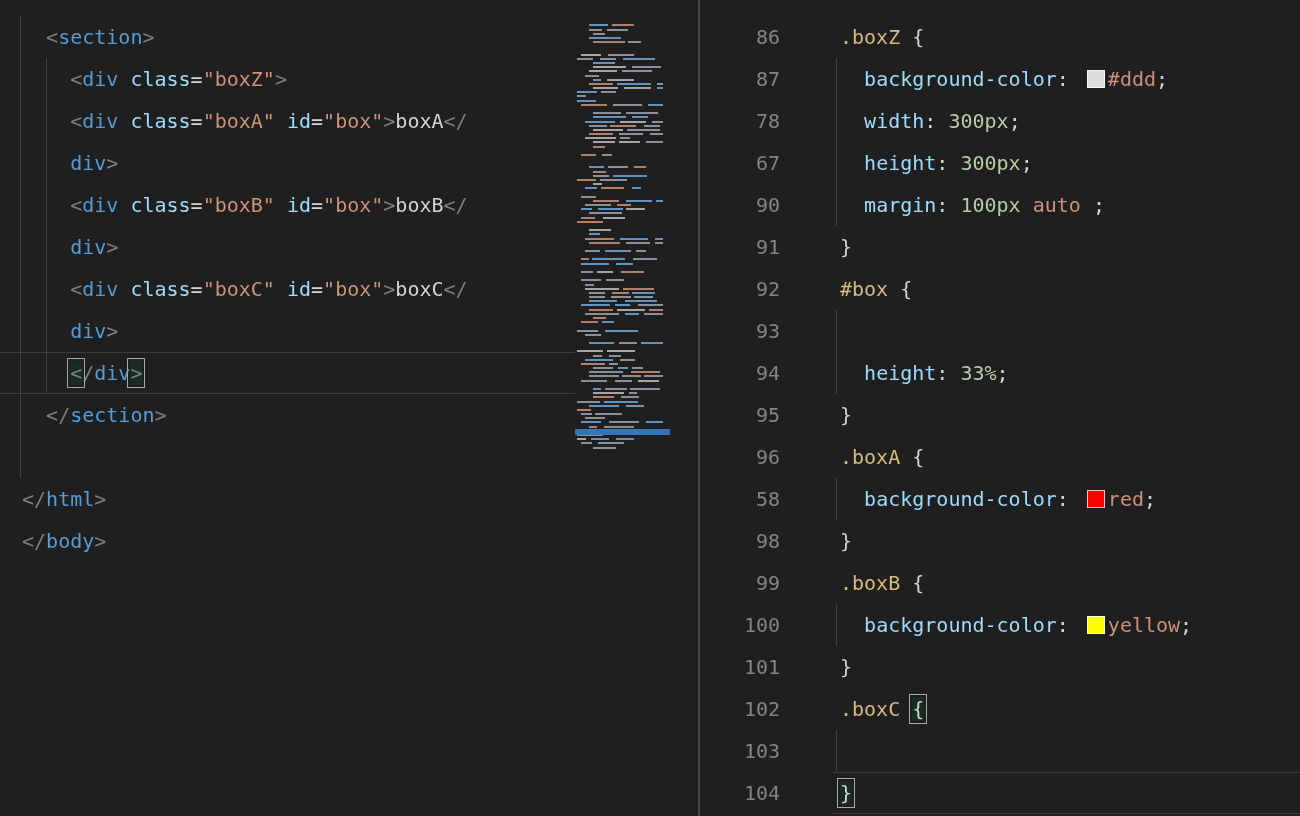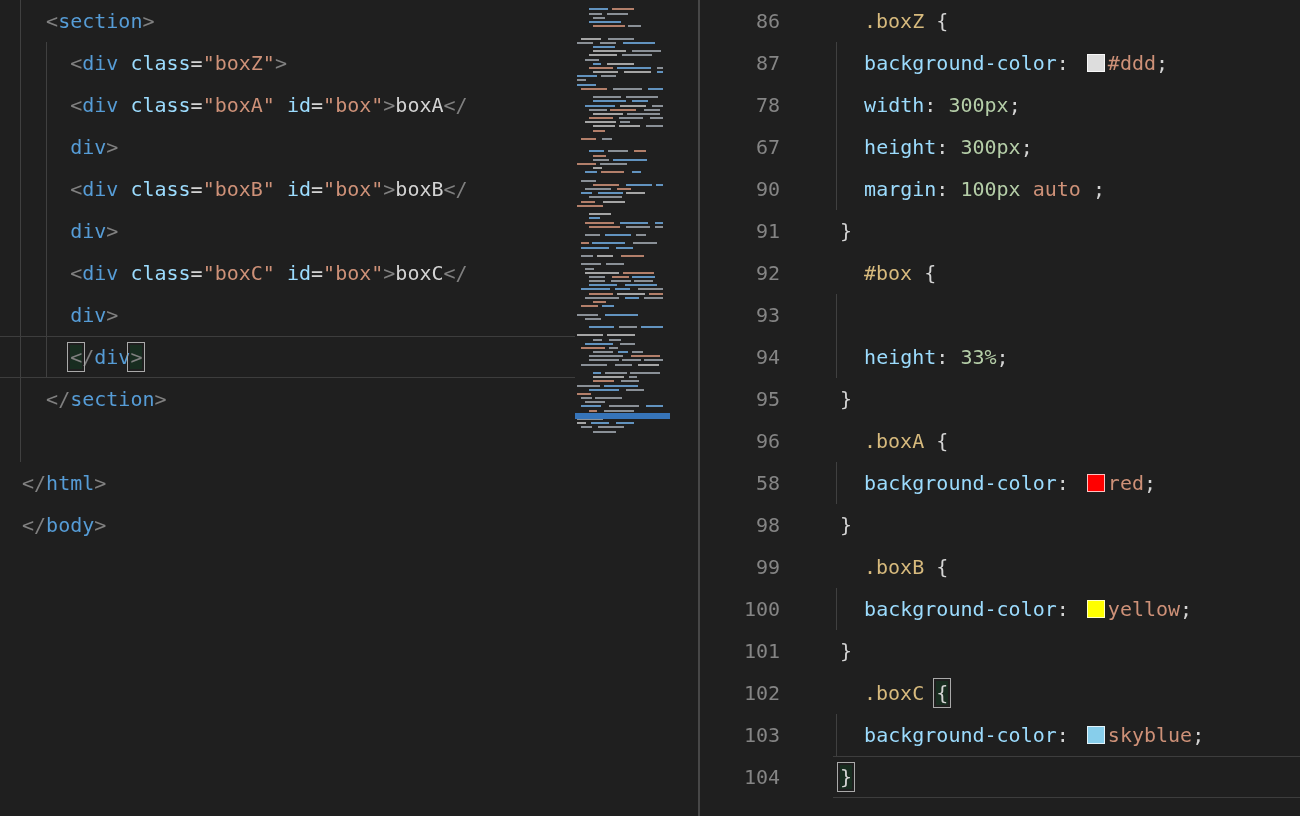--- a/index.html
+++ b/index.html
@@ -22,21 +22,21 @@
   *{margin:0;padding:0;box-sizing:border-box;}
   html,body{background:#000;}
   .screen{
     position:relative;
     width:1300px;height:816px;
     background:var(--c-background);
     overflow:hidden;
     font-family:"DejaVu Sans Mono","Liberation Mono",monospace;
     font-size:20px;
   }
-  .pane{position:absolute;top:0;bottom:0;}
+  .pane{position:absolute;top:16px;bottom:0;}
   .pane-left{left:0;width:670px;}
   .pane-right{left:700px;width:600px;}
   .separator{position:absolute;top:0;bottom:0;left:698px;width:2px;background:var(--c-pane-separator);}
 
   .row{position:relative;height:42px;line-height:42px;white-space:pre;}
   .pane-left .row{width:575px;padding-left:22px;}
   .row.cur::before,.row.cur::after,
   .rcontent.cur::before,.rcontent.cur::after{
     content:"";position:absolute;left:0;right:0;height:1px;
     background:var(--c-current-line-border);
@@ -47,21 +47,21 @@
   .row-r{display:flex;height:42px;line-height:42px;}
   .lnum{width:133px;text-align:right;padding-right:53px;color:var(--c-line-number);flex:none;}
   .rcontent{position:relative;flex:1;padding-left:7px;white-space:pre;}
 
   .tk-tag{color:var(--c-tag);}
   .tk-punct{color:var(--c-punctuation);}
   .tk-attr{color:var(--c-attribute);}
   .tk-op{color:var(--c-plain-text);}
   .tk-str{color:var(--c-string);}
   .tk-text{color:var(--c-plain-text);}
-  .tk-sel{color:var(--c-selector);margin-left:24px;}
+  .tk-sel{color:var(--c-selector);}
   .tk-brace{color:var(--c-plain-text);}
   .tk-prop{color:var(--c-property);}
   .tk-num{color:var(--c-number);}
   .tk-val{color:var(--c-keyword-value);}
 
   .match{
     outline:1px solid var(--c-bracket-match-border);
     outline-offset:2px;
     background:rgba(10,80,35,0.30);
   }
@@ -529,21 +529,20 @@
         <div class="row-r">
           <div class="lnum">101</div>
           <div class="rcontent"><span class="tk-brace">}</span></div>
         </div>
         <div class="row-r">
           <div class="lnum">102</div>
           <div class="rcontent"><span class="tk-sel">.boxC</span><span class="tk-text"> </span><span class="tk-brace match">{</span></div>
         </div>
         <div class="row-r">
           <div class="lnum">103</div>
-          <div class="rcontent"><span class="tk-text">  </span><span class="tk-prop">background-color</span><span class="tk-text">: </span><span class="swatch" style="background: rgb(135, 206, 235);"></span><span class="tk-val">skyblue</span><span class="tk-text">;</span></div>
         </div>
         <div class="row-r">
           <div class="lnum">104</div>
           <div class="rcontent cur"><span class="tk-brace match">}</span></div>
         </div>
       </div>
   </div>
 
 </div>
 

